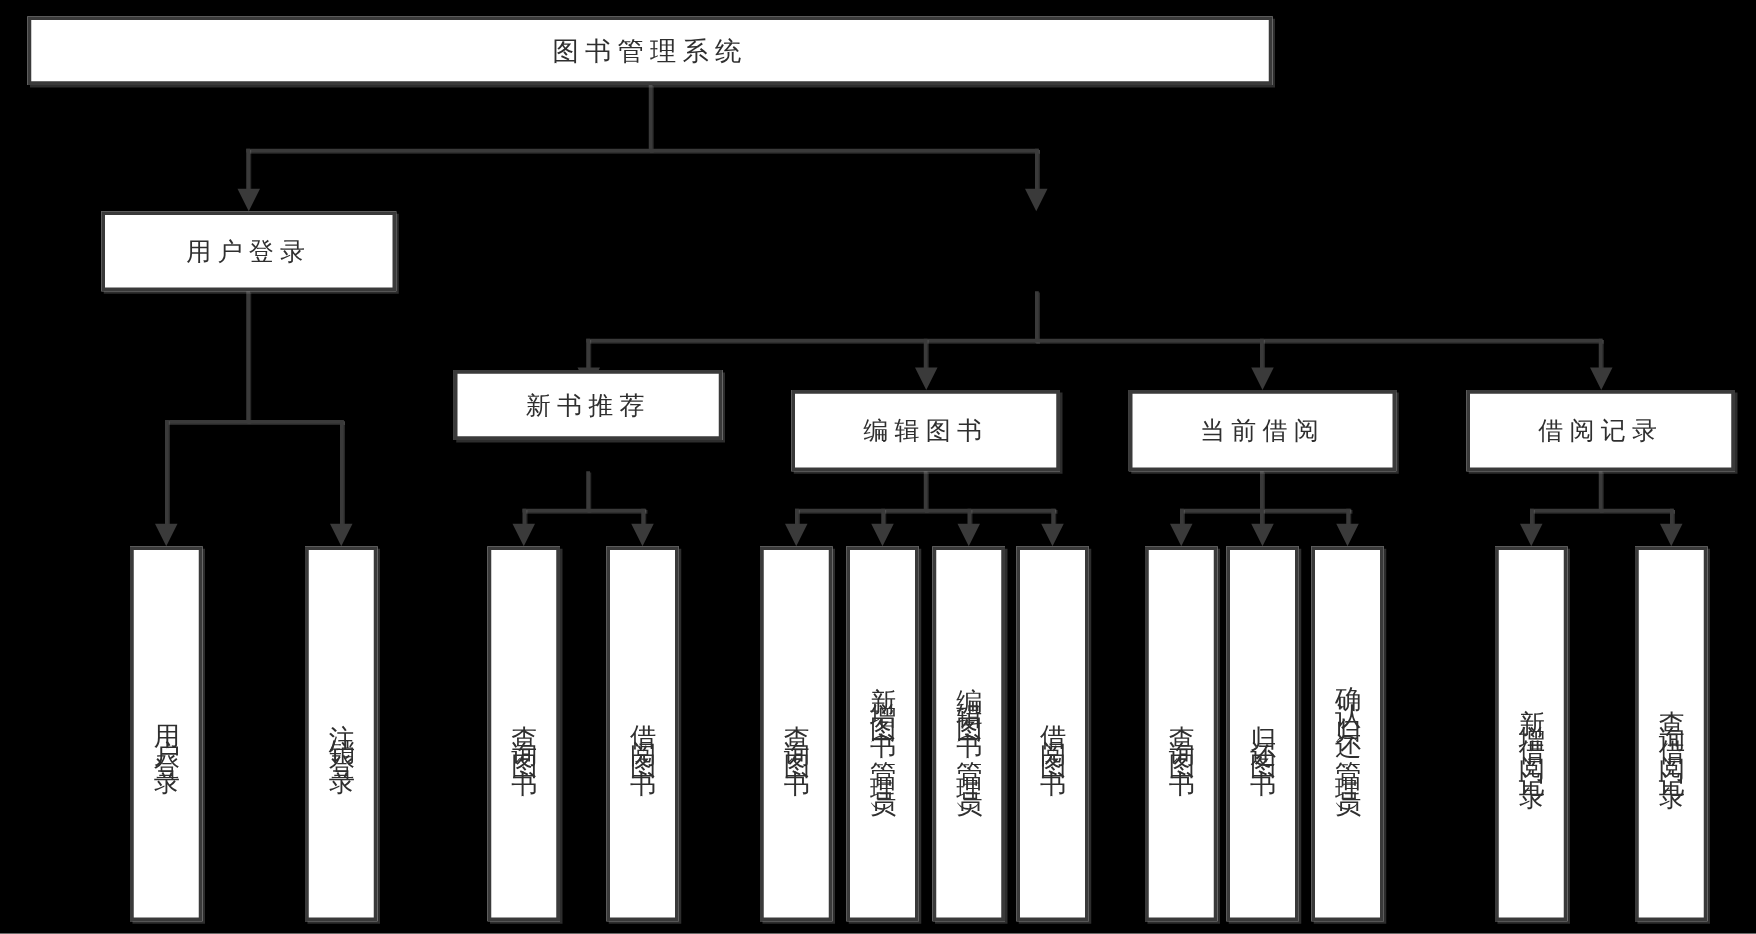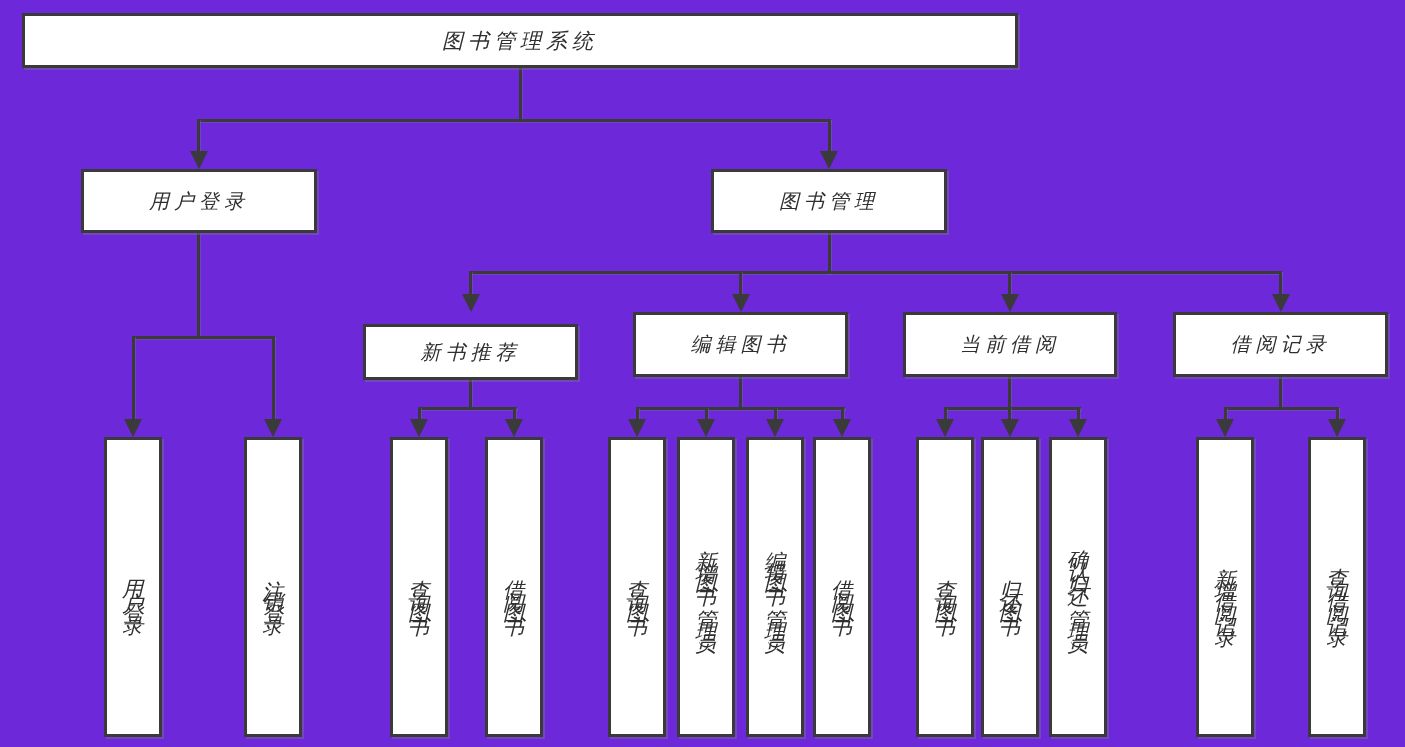--- a/index.html
+++ b/index.html
@@ -1,23 +1,22 @@
 <!DOCTYPE html>
 <html><head>
 <meta charset="utf-8">
 <style>
   html,body{margin:0;padding:0;background:#fff;}
   #canvas{
     position:relative;
     width:1405px;height:747px;
-    background:#6d28d9;
+    background:#000000;
     font-family:"Liberation Sans","DejaVu Sans",sans-serif;
     color:#2f2f2f;
     overflow:hidden;
-    font-style:italic;
   }
   
   .hbox{
     position:absolute;
     box-sizing:border-box;
     border:3px solid #3a3a3a;
     background:#ffffff;
     display:flex;align-items:center;justify-content:center;
     font-size:20px;letter-spacing:5px;
     box-shadow:2px 2px 0 rgba(130,130,130,.35);
@@ -77,41 +76,40 @@
   <div class="hbox title" style="left:22px;top:13px;width:996px;height:55px">图书管理系统</div>
 
   <i class="ln" style="left:519px;top:68px;width:3px;height:53px"></i>
   <i class="ln" style="left:197px;top:119px;width:634px;height:3px"></i>
   <i class="ln" style="left:197px;top:119px;width:3px;height:33px"></i>
   <i class="ar" style="left:190px;top:151px"></i>
   <i class="ln" style="left:828px;top:119px;width:3px;height:33px"></i>
   <i class="ar" style="left:820px;top:151px"></i>
 
   <div class="hbox" style="left:81px;top:169px;width:236px;height:64px">用户登录</div>
-  <div class="hbox" style="left:711px;top:169px;width:236px;height:64px">图书管理</div>
 
   <i class="ln" style="left:197px;top:233px;width:3px;height:105px"></i>
   <i class="ln" style="left:132px;top:336px;width:143px;height:3px"></i>
   <i class="ln" style="left:132px;top:336px;width:3px;height:84px"></i>
   <i class="ar" style="left:124px;top:419px"></i>
   <i class="ln" style="left:272px;top:336px;width:3px;height:84px"></i>
   <i class="ar" style="left:264px;top:419px"></i>
 
   <i class="ln" style="left:828px;top:233px;width:3px;height:41px"></i>
   <i class="ln" style="left:469px;top:271px;width:813px;height:3px"></i>
   <i class="ln" style="left:469px;top:271px;width:3px;height:25px"></i>
   <i class="ar" style="left:462px;top:294px"></i>
   <i class="ln" style="left:739px;top:271px;width:3px;height:25px"></i>
   <i class="ar" style="left:732px;top:294px"></i>
   <i class="ln" style="left:1008px;top:271px;width:3px;height:25px"></i>
   <i class="ar" style="left:1001px;top:294px"></i>
   <i class="ln" style="left:1279px;top:271px;width:3px;height:25px"></i>
   <i class="ar" style="left:1272px;top:294px"></i>
 
-  <div class="hbox" style="left:363px;top:324px;width:215px;height:56px">新书推荐</div>
+  <div class="hbox" style="left:363px;top:296px;width:215px;height:56px">新书推荐</div>
   <div class="hbox" style="left:633px;top:312px;width:215px;height:65px">编辑图书</div>
   <div class="hbox" style="left:903px;top:312px;width:214px;height:65px">当前借阅</div>
   <div class="hbox" style="left:1173px;top:312px;width:215px;height:65px">借阅记录</div>
 
   <i class="ln" style="left:469px;top:377px;width:3px;height:32px"></i>
   <i class="ln" style="left:418px;top:407px;width:99px;height:3px"></i>
   <i class="ln" style="left:418px;top:407px;width:3px;height:14px"></i>
   <i class="ar" style="left:410px;top:419px"></i>
   <i class="ln" style="left:513px;top:407px;width:3px;height:14px"></i>
   <i class="ar" style="left:505px;top:419px"></i>

